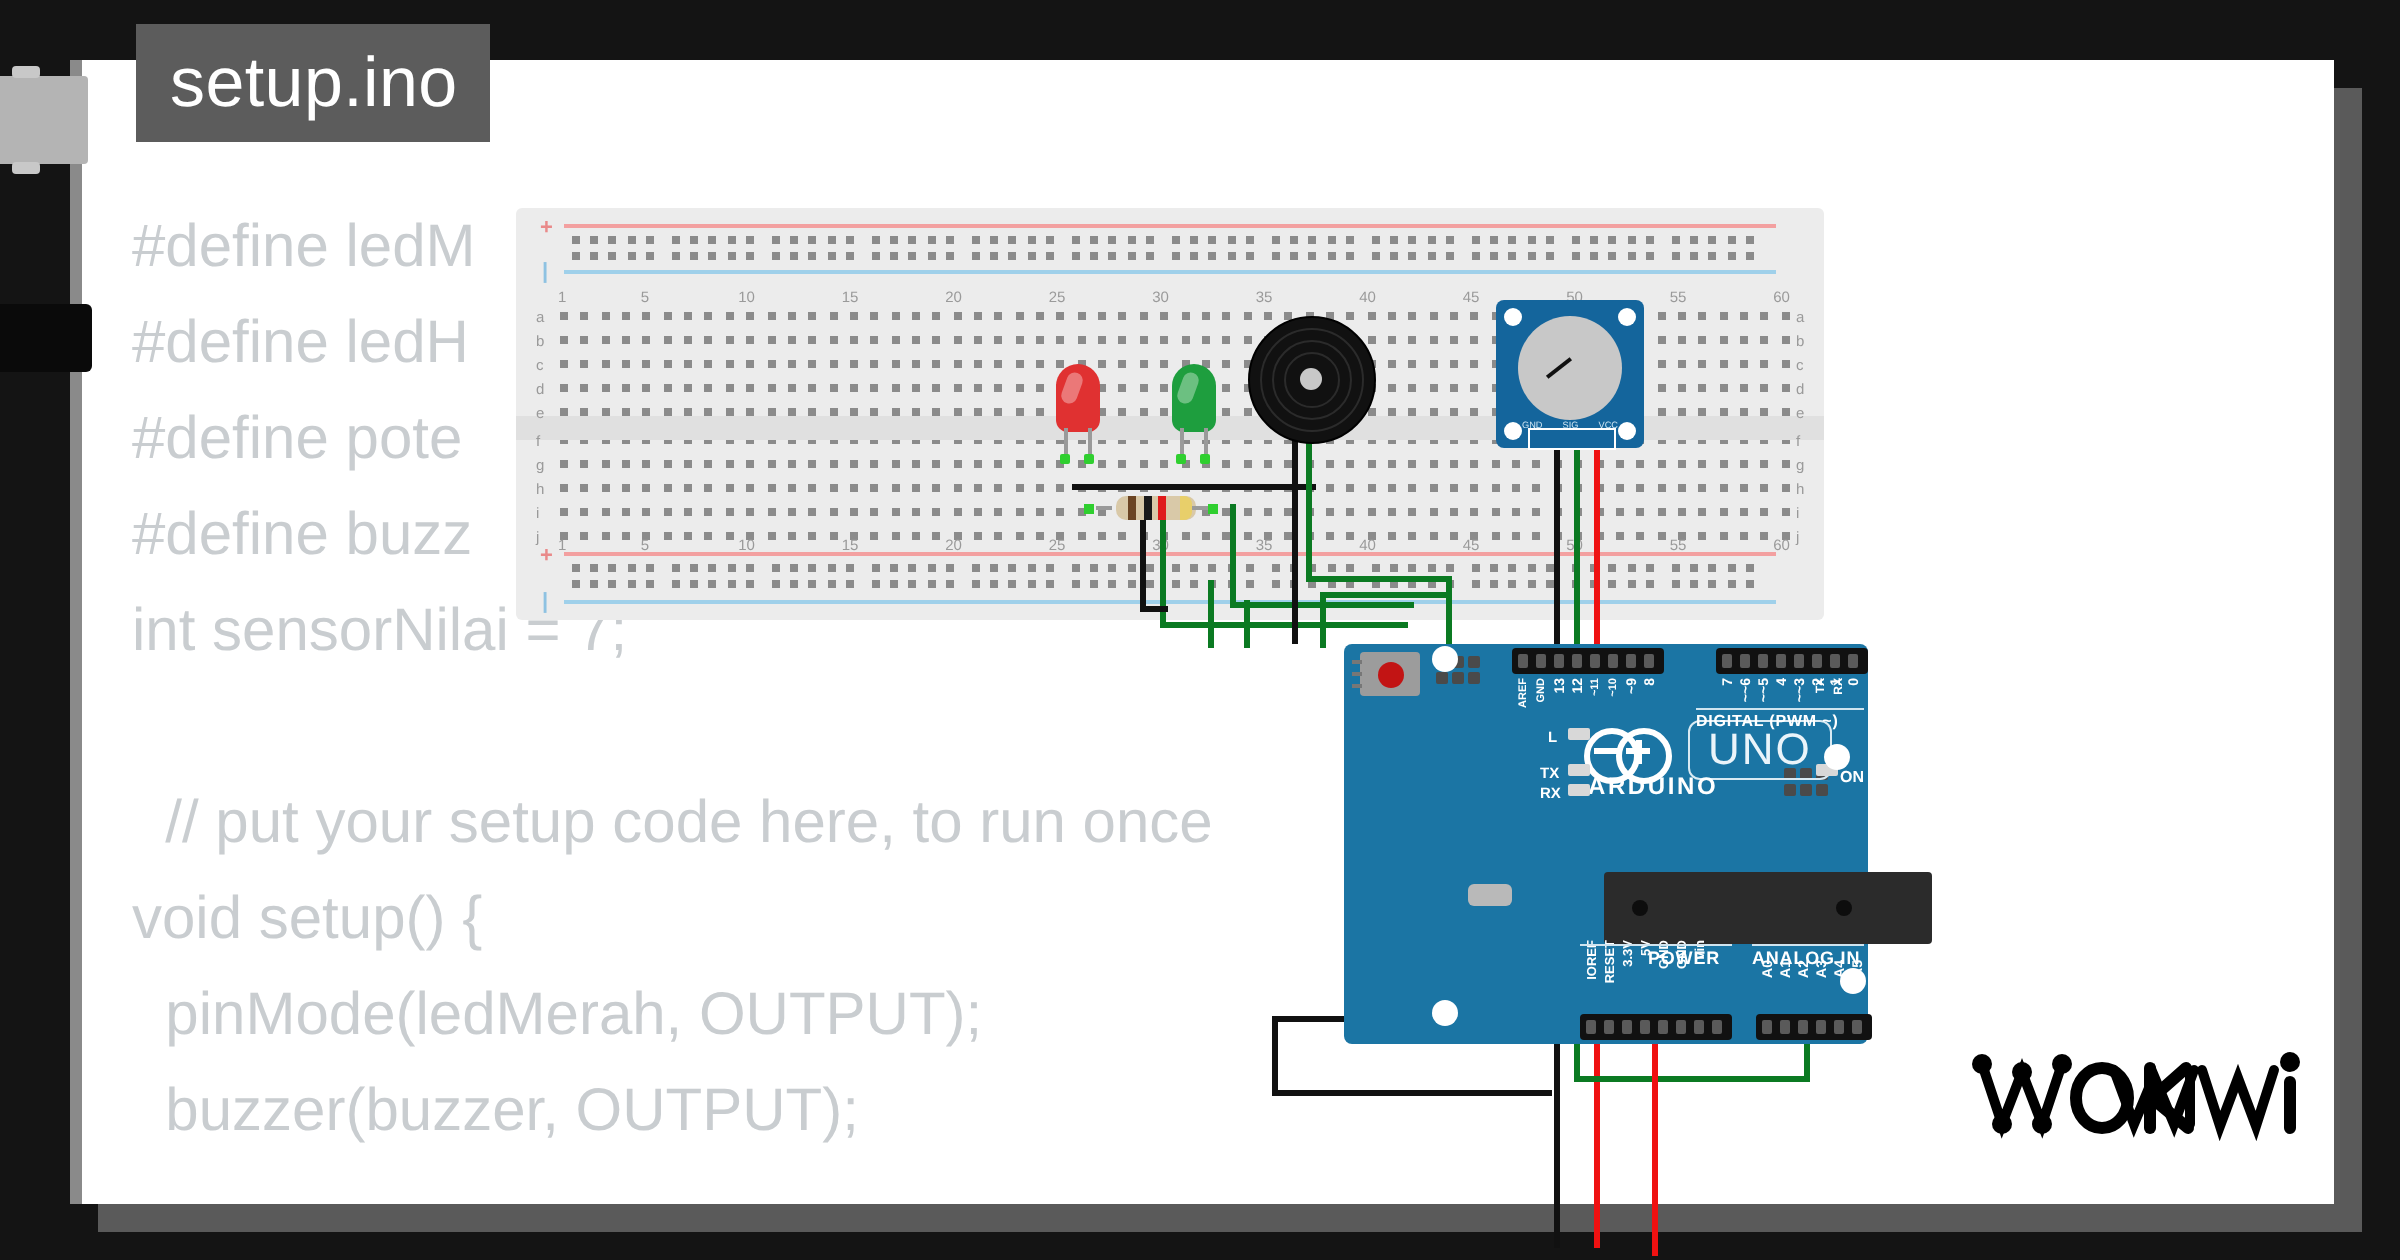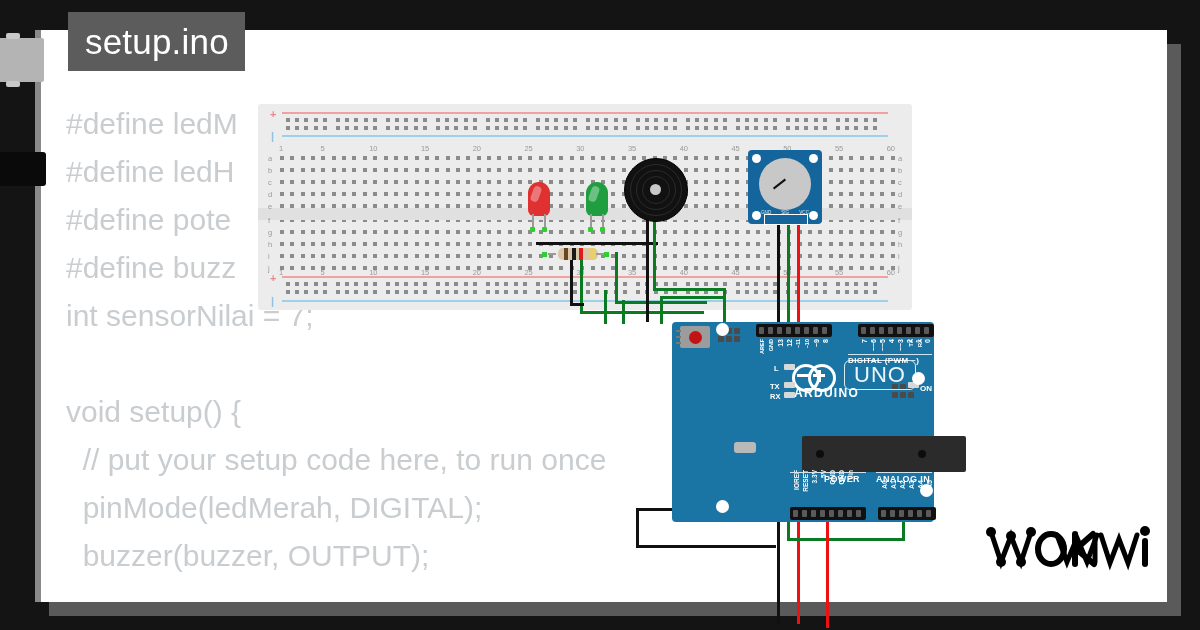--- a/index.html
+++ b/index.html
@@ -127,21 +127,21 @@
   .wokwi{position:absolute;left:983px;top:518px;width:170px;height:60px;z-index:30;}
 </style>
 </head>
 <body>
 
 <div id="stage">
 
   <div class="card"></div>
   <div class="card-leftrule"></div>
 
-  <div class="code" id="code-block" style="color: rgb(201, 205, 208);"><div>#define ledM</div><div>#define ledH</div><div>#define pote</div><div>#define buzz</div><div>int sensorNilai = 7;</div><div></div><div>void setup() {</div><div>  // put your setup code here, to run once</div><div>  pinMode(ledMerah, DIGITAL);</div><div>  buzzer(buzzer, OUTPUT);</div></div>
+  <div class="code" id="code-block" style="color: rgb(201, 205, 208);"><div>#define ledM</div><div>#define ledH</div><div>#define pote</div><div>#define buzz</div><div>int sensorNilai = 7;</div><div></div><div>  // put your setup code here, to run once</div><div>void setup() {</div><div>  pinMode(ledMerah, OUTPUT);</div><div>  buzzer(buzzer, OUTPUT);</div></div>
 
   <div class="breadboard" id="breadboard" style="background: rgb(236, 236, 236);">
       <div class="bb-line red" style="left: 24px; top: 8px; width: 606px;"></div>
       <div class="bb-line blue" style="left: 24px; top: 31px; width: 606px;"></div>
       <div class="bb-sign p" style="left: 12px; top: 5px;">+</div>
       <div class="bb-sign m" style="left: 13px; top: 27px;">|</div>
       <div class="bb-line red" style="left: 24px; top: 172px; width: 606px;"></div>
       <div class="bb-line blue" style="left: 24px; top: 196px; width: 606px;"></div>
       <div class="bb-sign p" style="left: 12px; top: 169px;">+</div>
       <div class="bb-sign m" style="left: 13px; top: 192px;">|</div>

